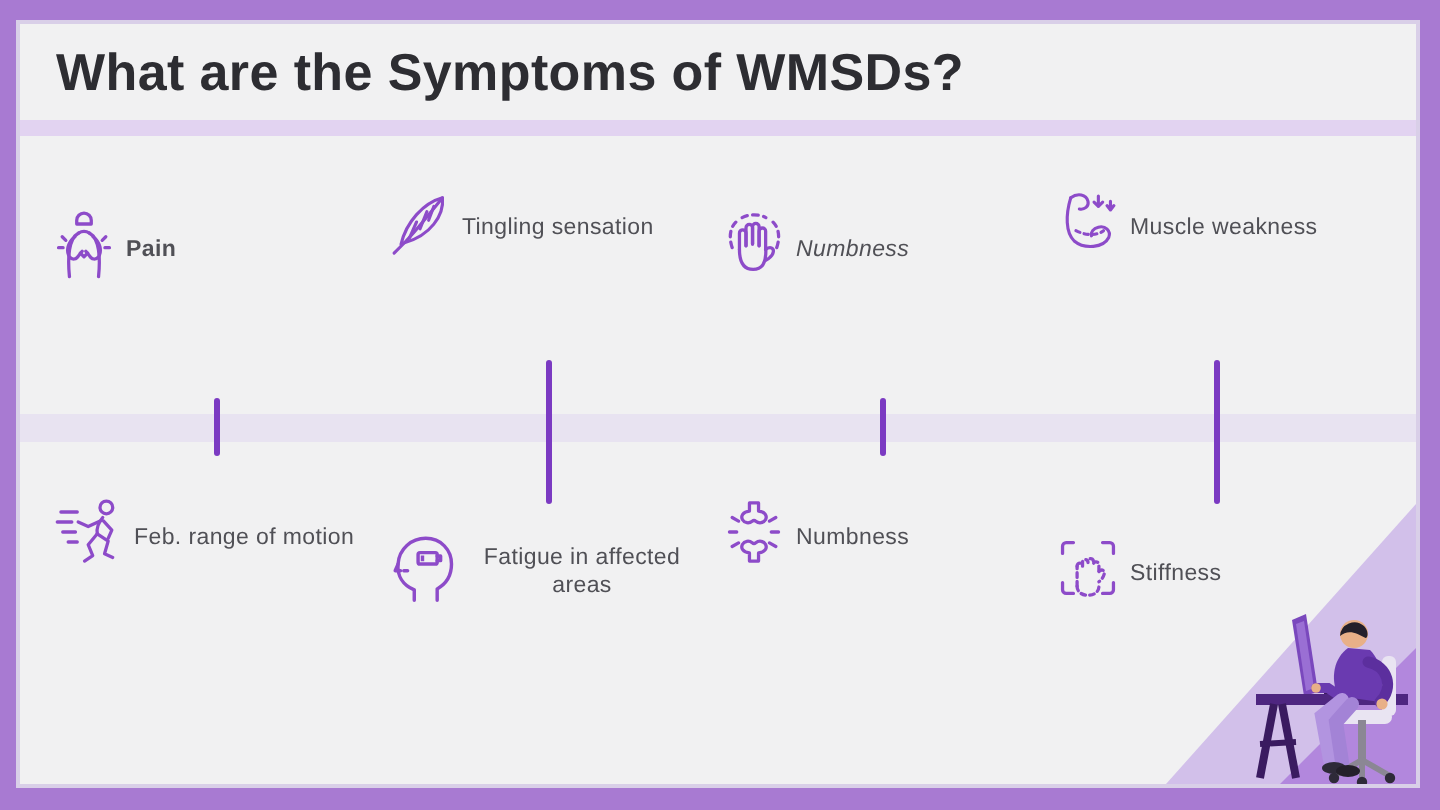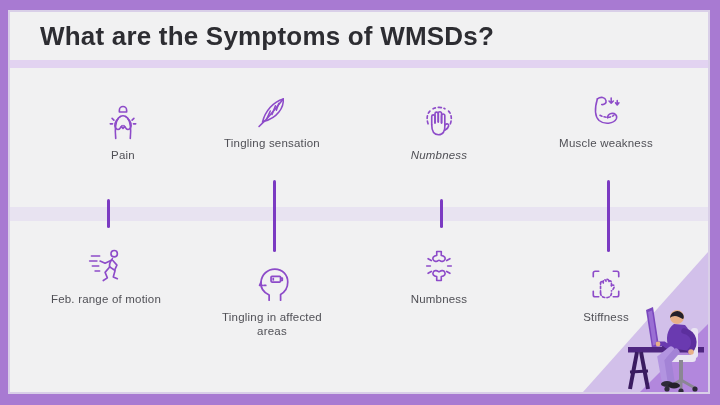--- a/index.html
+++ b/index.html
@@ -1,32 +1,32 @@
 <!DOCTYPE html>
 <html><head>
 <meta charset="utf-8">
 <style>
   html,body{margin:0;padding:0;}
   body{width:720px;height:405px;overflow:hidden;font-family:"Liberation Sans",sans-serif;}
   .slide{position:relative;width:720px;height:405px;background:#a87ad2;}
   .card{position:absolute;left:10px;top:12px;width:698px;height:380px;background:#f1f1f2;
         box-shadow:0 0 0 2px #d9cfe8;overflow:hidden;}
   .title-bar{position:absolute;top:0;left:0;right:0;height:48px;display:flex;align-items:center;
-        padding-left:30px;}
+        padding-left:18px;}
   .title{font-size:26px;font-weight:bold;color:#2d2d32;letter-spacing:.2px;}
   .divider{position:absolute;top:48px;left:0;right:0;height:8px;background:#e2d3f1;}
   .band{position:absolute;top:195px;left:0;right:0;height:14px;background:#e8e3f1;}
   .connector{position:absolute;width:3px;background:#7b3ac2;border-radius:2px;}
   .conn-1{left:97px;top:187px;height:29px;}
   .conn-2{left:263px;top:168px;height:72px;}
   .conn-3{left:430px;top:187px;height:29px;}
   .conn-4{left:597px;top:168px;height:72px;}
-  .item{position:absolute;width:166px;display:flex;flex-direction:column;align-items:center;}
-  .it-1{left:30px;top:90px;}  .it-2{left:179px;top:80px;}
-  .it-3{left:346px;top:90px;font-style:italic;} .it-4{left:513px;top:80px;justify-content:space-between;}
+  .item{position:absolute;width:166px;display:flex;align-items:center;}
+  .it-1{left:11px;top:90px;font-weight:bold;}  .it-2{left:179px;top:80px;}
+  .it-3{left:346px;top:90px;font-style:italic;} .it-4{left:513px;top:80px;}
   .it-5{left:13px;top:234px;} .it-6{left:179px;top:250px;}
   .it-7{left:346px;top:234px;}.it-8{left:513px;top:252px;}
   .icon{display:block;}
   .label{margin-top:7px;font-size:11.5px;color:#505056;text-align:center;line-height:13.5px;
         max-width:120px;letter-spacing:.2px;}
   .illus{position:absolute;right:0;bottom:0;}
 </style>
 </head>
 <body>
 
@@ -106,21 +106,21 @@
 
     <div class="item it-6">
       <svg class="icon" width="42" height="42" viewBox="0 0 44 44" fill="none" stroke="#8d4bc9" stroke-width="1.8" stroke-linecap="round" stroke-linejoin="round">
         <path d="M19 40 v-5.5 C13 32 10 27 10.5 21 C11 13 17.5 7.5 25 7.5 C33 7.5 38.5 13.5 38.5 21 C38.5 27 35.5 31.5 31 34 V40"></path>
         <path d="M10.5 21 l-1.5 3.5 h2.8"></path>
         <path d="M13.5 24.5 h2"></path>
         <rect x="21" y="15" width="10" height="6" rx="1"></rect>
         <path d="M31 16.8 h1.8 v2.4 h-1.8"></path>
         <rect x="22.4" y="16.5" width="1.8" height="3" fill="#8d4bc9" stroke="none"></rect>
       </svg>
-      <div class="label">Tingling in affected areas</div>
+      <div class="label">Fatigue in affected areas</div>
     </div>
 
     <div class="item it-7">
       <svg class="icon" width="42" height="40" viewBox="0 0 44 44" fill="none" stroke="#8d4bc9" stroke-width="1.8" stroke-linecap="round" stroke-linejoin="round">
         <path d="M19.5 6 h5 v4.5 c3.5 .3 5 2.6 3.8 4.8 c-1 1.8 -3.6 2.2 -5.3 .8 c-.6 -.5 -1.4 -.5 -2 0 c-1.7 1.4 -4.3 1 -5.3 -.8 c-1.2 -2.2 .3 -4.5 3.8 -4.8 z"></path>
         <path d="M19.5 38 h5 v-4.5 c3.5 -.3 5 -2.6 3.8 -4.8 c-1 -1.8 -3.6 -2.2 -5.3 -.8 c-.6 .5 -1.4 .5 -2 0 c-1.7 -1.4 -4.3 -1 -5.3 .8 c-1.2 2.2 .3 4.5 3.8 4.8 z"></path>
         <path d="M10 14 l3.5 2 M8.5 22 h4 M10 30 l3.5 -2 M34 14 l-3.5 2 M35.5 22 h-4 M34 30 l-3.5 -2"></path>
       </svg>
       <div class="label">Numbness</div>
     </div>

